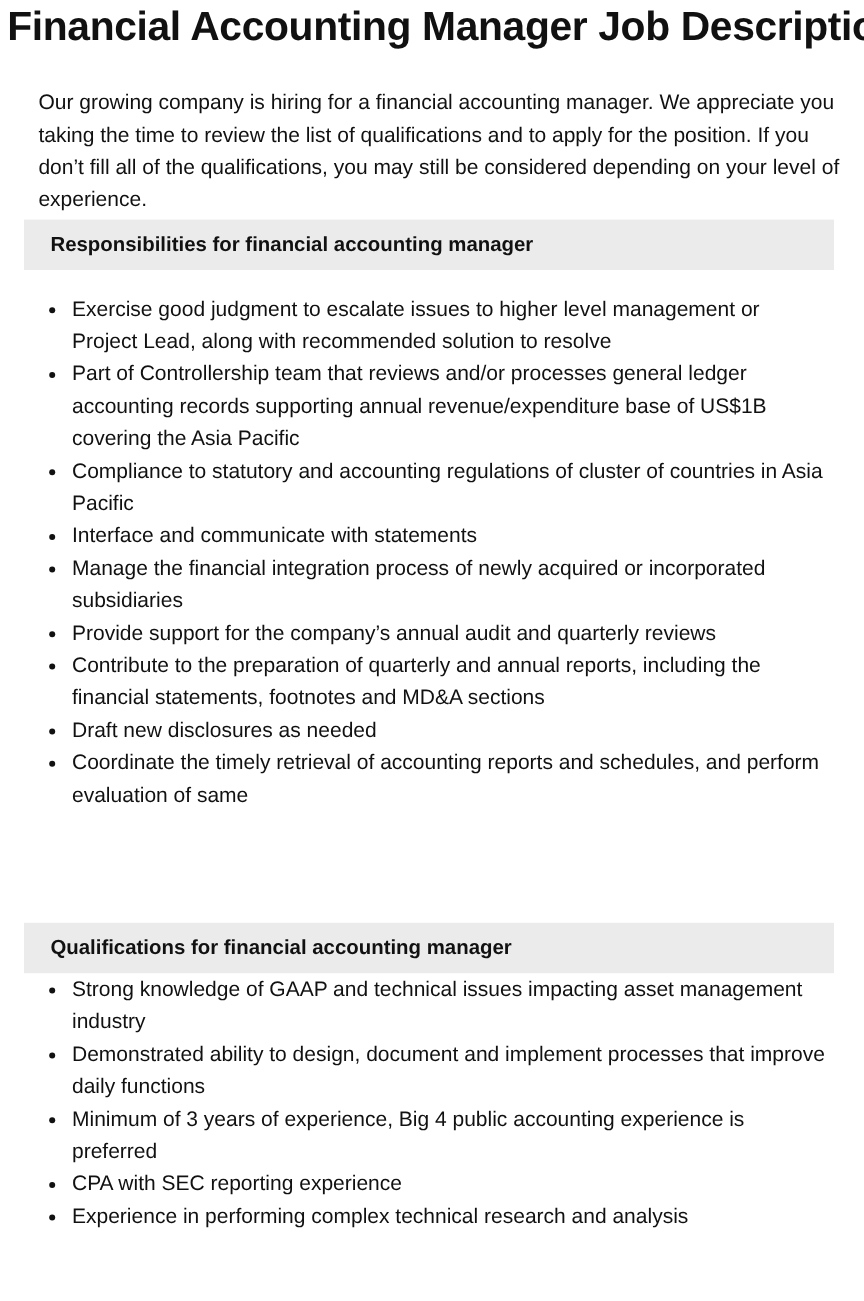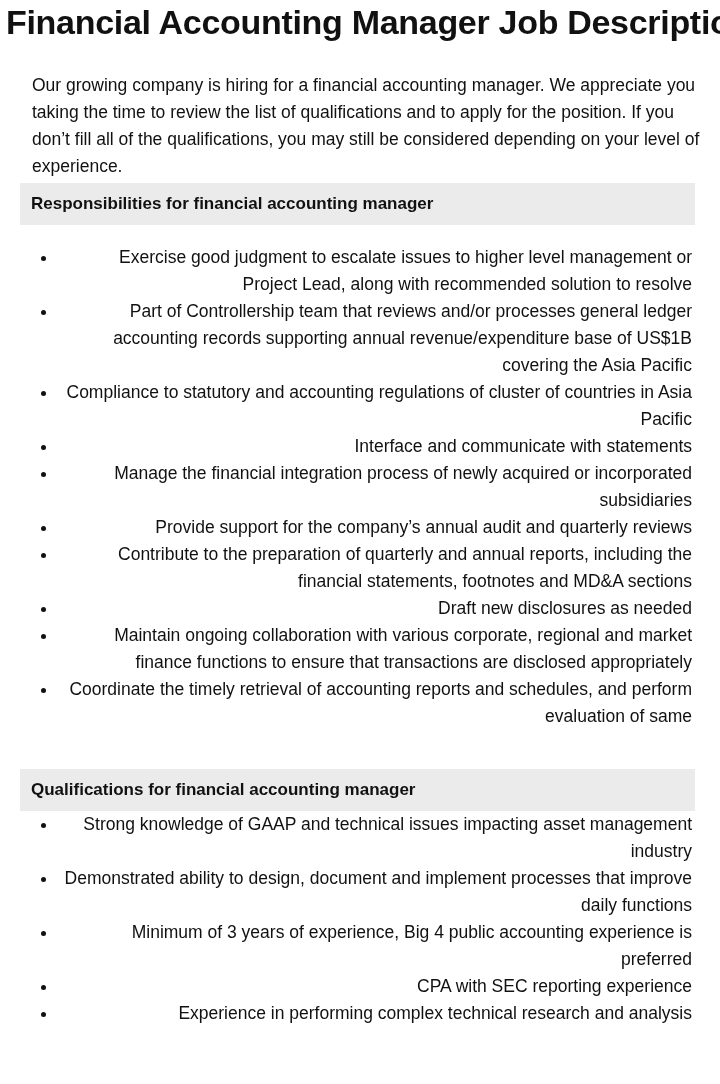--- a/index.html
+++ b/index.html
@@ -14,28 +14,27 @@
       letter-spacing: -0.3px; line-height: 40px;
     }
     .intro {
       position: absolute; left: 20px; top: 60px; width: 680px;
       font-size: 17.5px; line-height: 27px; margin: 12px;
     }
     .section-header {
       position: absolute; left: 20px; width: 675px; height: 42px;
       background: #ebebeb;
       font-size: 17px; font-weight: bold; line-height: 42px;
-      box-sizing: border-box; padding-left: 11px;
+      box-sizing: border-box; padding-left: 22px;
     }
     ul.list {
       position: absolute; left: 20px; width: 672px;
       margin: 0; padding: 0 0 0 40px; list-style: none;
       font-size: 17.5px; line-height: 27px;
       box-sizing: border-box;
-      text-align: right;
     }
     ul.list li { position: relative; }
     ul.list li .bullet {
       position: absolute; left: -19px; top: 12px;
       width: 5px; height: 5px; border-radius: 50%; background: #111;
     }
   </style>
 </head>
 <body>
 
@@ -47,21 +46,20 @@
 
 <ul class="list" style="top:244px;">
   <li><span class="bullet"></span><span>Exercise good judgment to escalate issues to higher level management or Project Lead, along with recommended solution to resolve</span></li>
   <li><span class="bullet"></span><span>Part of Controllership team that reviews and/or processes general ledger accounting records supporting annual revenue/expenditure base of US$1B covering the Asia Pacific</span></li>
   <li><span class="bullet"></span><span>Compliance to statutory and accounting regulations of cluster of countries in Asia Pacific</span></li>
   <li><span class="bullet"></span><span>Interface and communicate with statements</span></li>
   <li><span class="bullet"></span><span>Manage the financial integration process of newly acquired or incorporated subsidiaries</span></li>
   <li><span class="bullet"></span><span>Provide support for the company’s annual audit and quarterly reviews</span></li>
   <li><span class="bullet"></span><span>Contribute to the preparation of quarterly and annual reports, including the financial statements, footnotes and MD&amp;A sections</span></li>
   <li><span class="bullet"></span><span>Draft new disclosures as needed</span></li>
-  <li><span class="bullet"></span><span>Maintain ongoing collaboration with various corporate, regional and market finance functions to ensure that transactions are disclosed appropriately</span></li>
   <li><span class="bullet"></span><span>Coordinate the timely retrieval of accounting reports and schedules, and perform evaluation of same</span></li>
 </ul>
 
 <div class="section-header" style="top:749px;margin-top:20px;">Qualifications for financial accounting manager</div>
 
 <ul class="list" style="top:811px;">
   <li><span class="bullet"></span><span>Strong knowledge of GAAP and technical issues impacting asset management industry</span></li>
   <li><span class="bullet"></span><span>Demonstrated ability to design, document and implement processes that improve daily functions</span></li>
   <li><span class="bullet"></span><span>Minimum of 3 years of experience, Big 4 public accounting experience is preferred</span></li>
   <li><span class="bullet"></span><span>CPA with SEC reporting experience</span></li>

